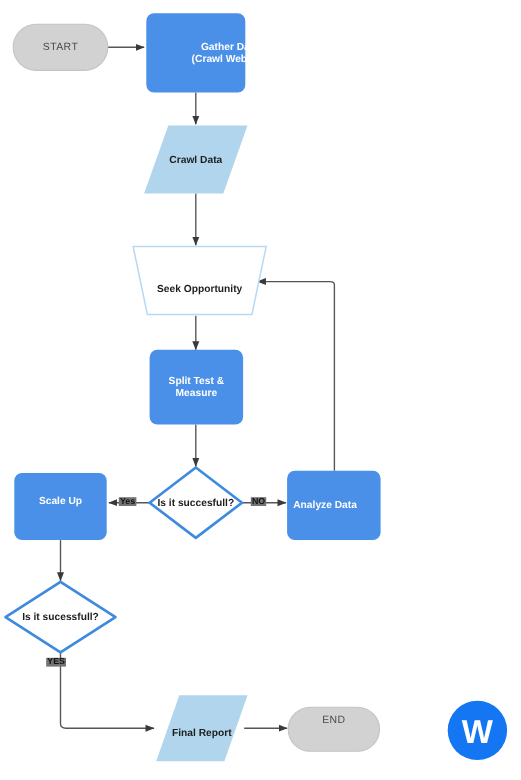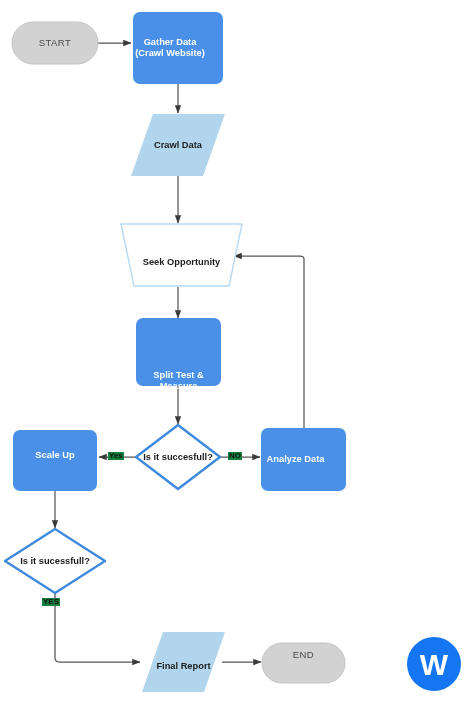--- a/index.html
+++ b/index.html
@@ -54,21 +54,21 @@
   .lbl-trapezoid {
     font-size: 9.3px;
     color: #1d1d1d;
     font-weight: bold;
   }
   .edge-label {
     position: absolute;
     font-size: 8px;
     font-weight: bold;
     color: #111111;
-    background: #15803d;
+    background: #737373;
     padding: 0 1px;
     line-height: 1;
     pointer-events: none;
   }
   .logo-wrap {
     position: absolute;
     left: 404px;
     top: 634px;
     width: 60px;
     height: 60px;
@@ -116,28 +116,28 @@
 
   <path d="M55,529 L105,561 L55,593 L5,561 Z" fill="#ffffff" stroke="#3d8ade" stroke-width="2.4" stroke-linejoin="round"></path>
 
   <path d="M163,632 L225,632 L204,692 L142,692 Z" fill="#b0d5ec"></path>
 
   <rect x="262" y="643" width="83" height="40" rx="20" ry="20" fill="#d2d2d2" stroke="#c4c4c4" stroke-width="1"></rect>
 </svg>
 
 <div class="node-label lbl-terminal" style="left:12px; top:22px; width:86px; height:42px;">START</div>
 
-<div class="node-label lbl-process" style="left:133px; top:12px; width:74px; height:72px;">Gather Data
+<div class="node-label lbl-process" style="left:133px; top:12px; width:74px; height:72px;padding-left:39px;">Gather Data
 (Crawl Website)</div>
 
 <div class="node-label lbl-data" style="left:131px; top:114px; width:94px; height:62px;">Crawl Data</div>
 
 <div class="node-label lbl-trapezoid" style="left:121px; top:226px; width:121px; height:48px;margin-top:12px;">Seek Opportunity</div>
 
-<div class="node-label lbl-process" style="left:136px; top:318px; width:85px; height:68px;margin-top:29px;">Split Test &amp;
+<div class="node-label lbl-process" style="left:136px; top:318px; width:85px; height:68px;">Split Test &amp;
 Measure</div>
 
 <div class="node-label lbl-decision" style="left:131px; top:446px; width:94px; height:22px;">Is it succesfull?</div>
 
 <div class="node-label lbl-process" style="left:13px; top:430px; width:84px; height:51px;">Scale Up</div>
 
 <div class="node-label lbl-process" style="left:261px; top:428px; width:69px; height:63px;">Analyze Data</div>
 
 <div class="node-label lbl-decision" style="left:8px; top:550px; width:94px; height:22px;">Is it sucessfull?</div>
 

